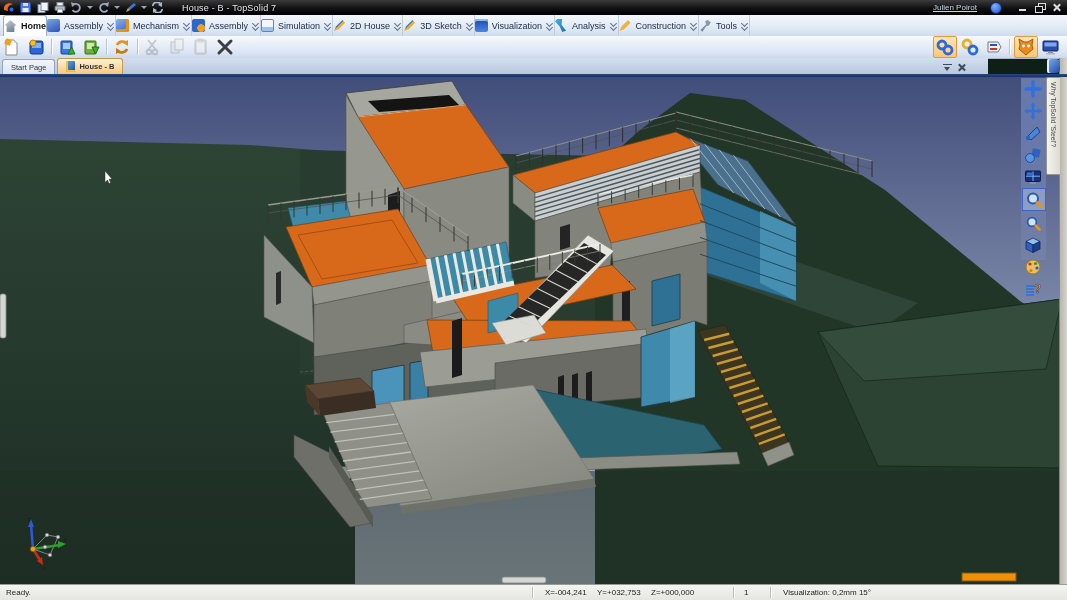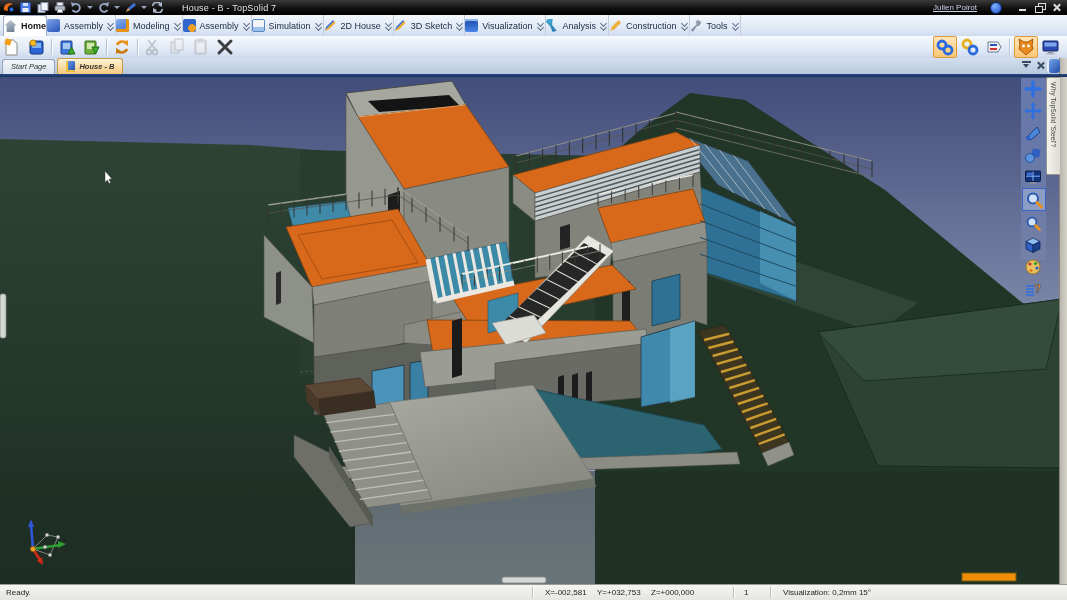--- a/index.html
+++ b/index.html
@@ -51,22 +51,22 @@
   
   #quickbar{position:absolute;left:0;top:36px;width:1067px;height:22px;
     background:linear-gradient(#f6f9fd,#dbe5f3 75%,#ccd9ec);border-bottom:1px solid #a9bace;
     display:flex;align-items:center;}
   .q-ic{width:22px;height:20px;margin:0 1px;display:flex;align-items:center;justify-content:center;flex:none;border-radius:2px;}
   .q-sep{width:1px;height:16px;background:#b4c2d4;box-shadow:1px 0 0 #fff;margin:0 3px;flex:none;}
   .q-hl{background:linear-gradient(#ffe6b8,#fdc674);border:1px solid #e09a40;}
   .q-dis{opacity:.45;filter:grayscale(1);}
   #quick-right{margin-left:auto;display:flex;align-items:center;margin-right:4px;}
   
-  #tabstrip{position:absolute;left:0;top:58px;width:1067px;height:16px;
-    background:linear-gradient(#d3dfee,#b9c8de);display:flex;align-items:center;font-style:italic;}
+  #tabstrip{position:absolute;left:0;top:58px;width:988px;height:16px;
+    background:linear-gradient(#d3dfee,#b9c8de);display:flex;align-items:flex-end;}
   .dtab{height:14px;display:flex;align-items:center;gap:4px;padding:0 8px;font-size:7.5px;color:#333;
     border:1px solid #93a4bc;border-bottom:none;border-radius:3px 3px 0 0;margin-left:2px;
     background:linear-gradient(#f2f5fa,#dde5f0);cursor:pointer;}
   .dtab.active{background:linear-gradient(#fdf3d6,#f6c87e);border-color:#c59a48;font-weight:bold;height:15px;}
   .dtab-ic{width:9px;height:11px;background:linear-gradient(135deg,#6fa0ee,#1c49a8);border-radius:1px;
     box-shadow:inset 2px -2px 0 #f0c040;flex:none;}
   #tabstrip-ctrl{margin-left:auto;display:flex;align-items:center;gap:5px;margin-right:22px;margin-bottom:2px;}
   .ts-list{width:9px;height:8px;position:relative;cursor:pointer;}
   .ts-list::before{content:"";position:absolute;top:0;left:0;width:9px;height:1.5px;background:#3a4a62;}
   .ts-list::after{content:"";position:absolute;top:3px;left:1px;width:0;height:0;
@@ -173,21 +173,21 @@
       <span class="ri ri-home"></span>
       <span>Home</span>
     </div>
     <div class="rtab">
       <span class="ri ri-assembly"></span>
       <span>Assembly</span>
       <span class="chev"></span>
     </div>
     <div class="rtab">
       <span class="ri ri-modeling"></span>
-      <span>Modeling</span>
+      <span>Mechanism</span>
       <span class="chev"></span>
     </div>
     <div class="rtab">
       <span class="ri ri-mechanism"></span>
       <span>Assembly</span>
       <span class="chev"></span>
     </div>
     <div class="rtab">
       <span class="ri ri-simulation"></span>
       <span>Simulation</span>
@@ -689,21 +689,21 @@
 
   <div id="right-strip"></div>
   <div id="book-ic"></div>
   <div id="side-tab">
     <span>Why TopSolid 'Steel'?</span>
   </div>
 
   <div id="statusbar">
     <span class="fld" style="left:6px">Ready.</span>
     <span class="sb-sep" style="left:532px"></span>
-    <span class="fld" style="left:545px">X=-002,581</span>
+    <span class="fld" style="left:545px">X=-004,241</span>
     <span class="fld" style="left:597px">Y=+032,753</span>
     <span class="fld" style="left:651px">Z=+000,000</span>
     <span class="sb-sep" style="left:733px"></span>
     <span class="fld" style="left:744px">1</span>
     <span class="sb-sep" style="left:770px"></span>
     <span class="fld" style="left:783px">Visualization: 0,2mm 15°</span>
   </div>
 </div>
 
 </body></html>

